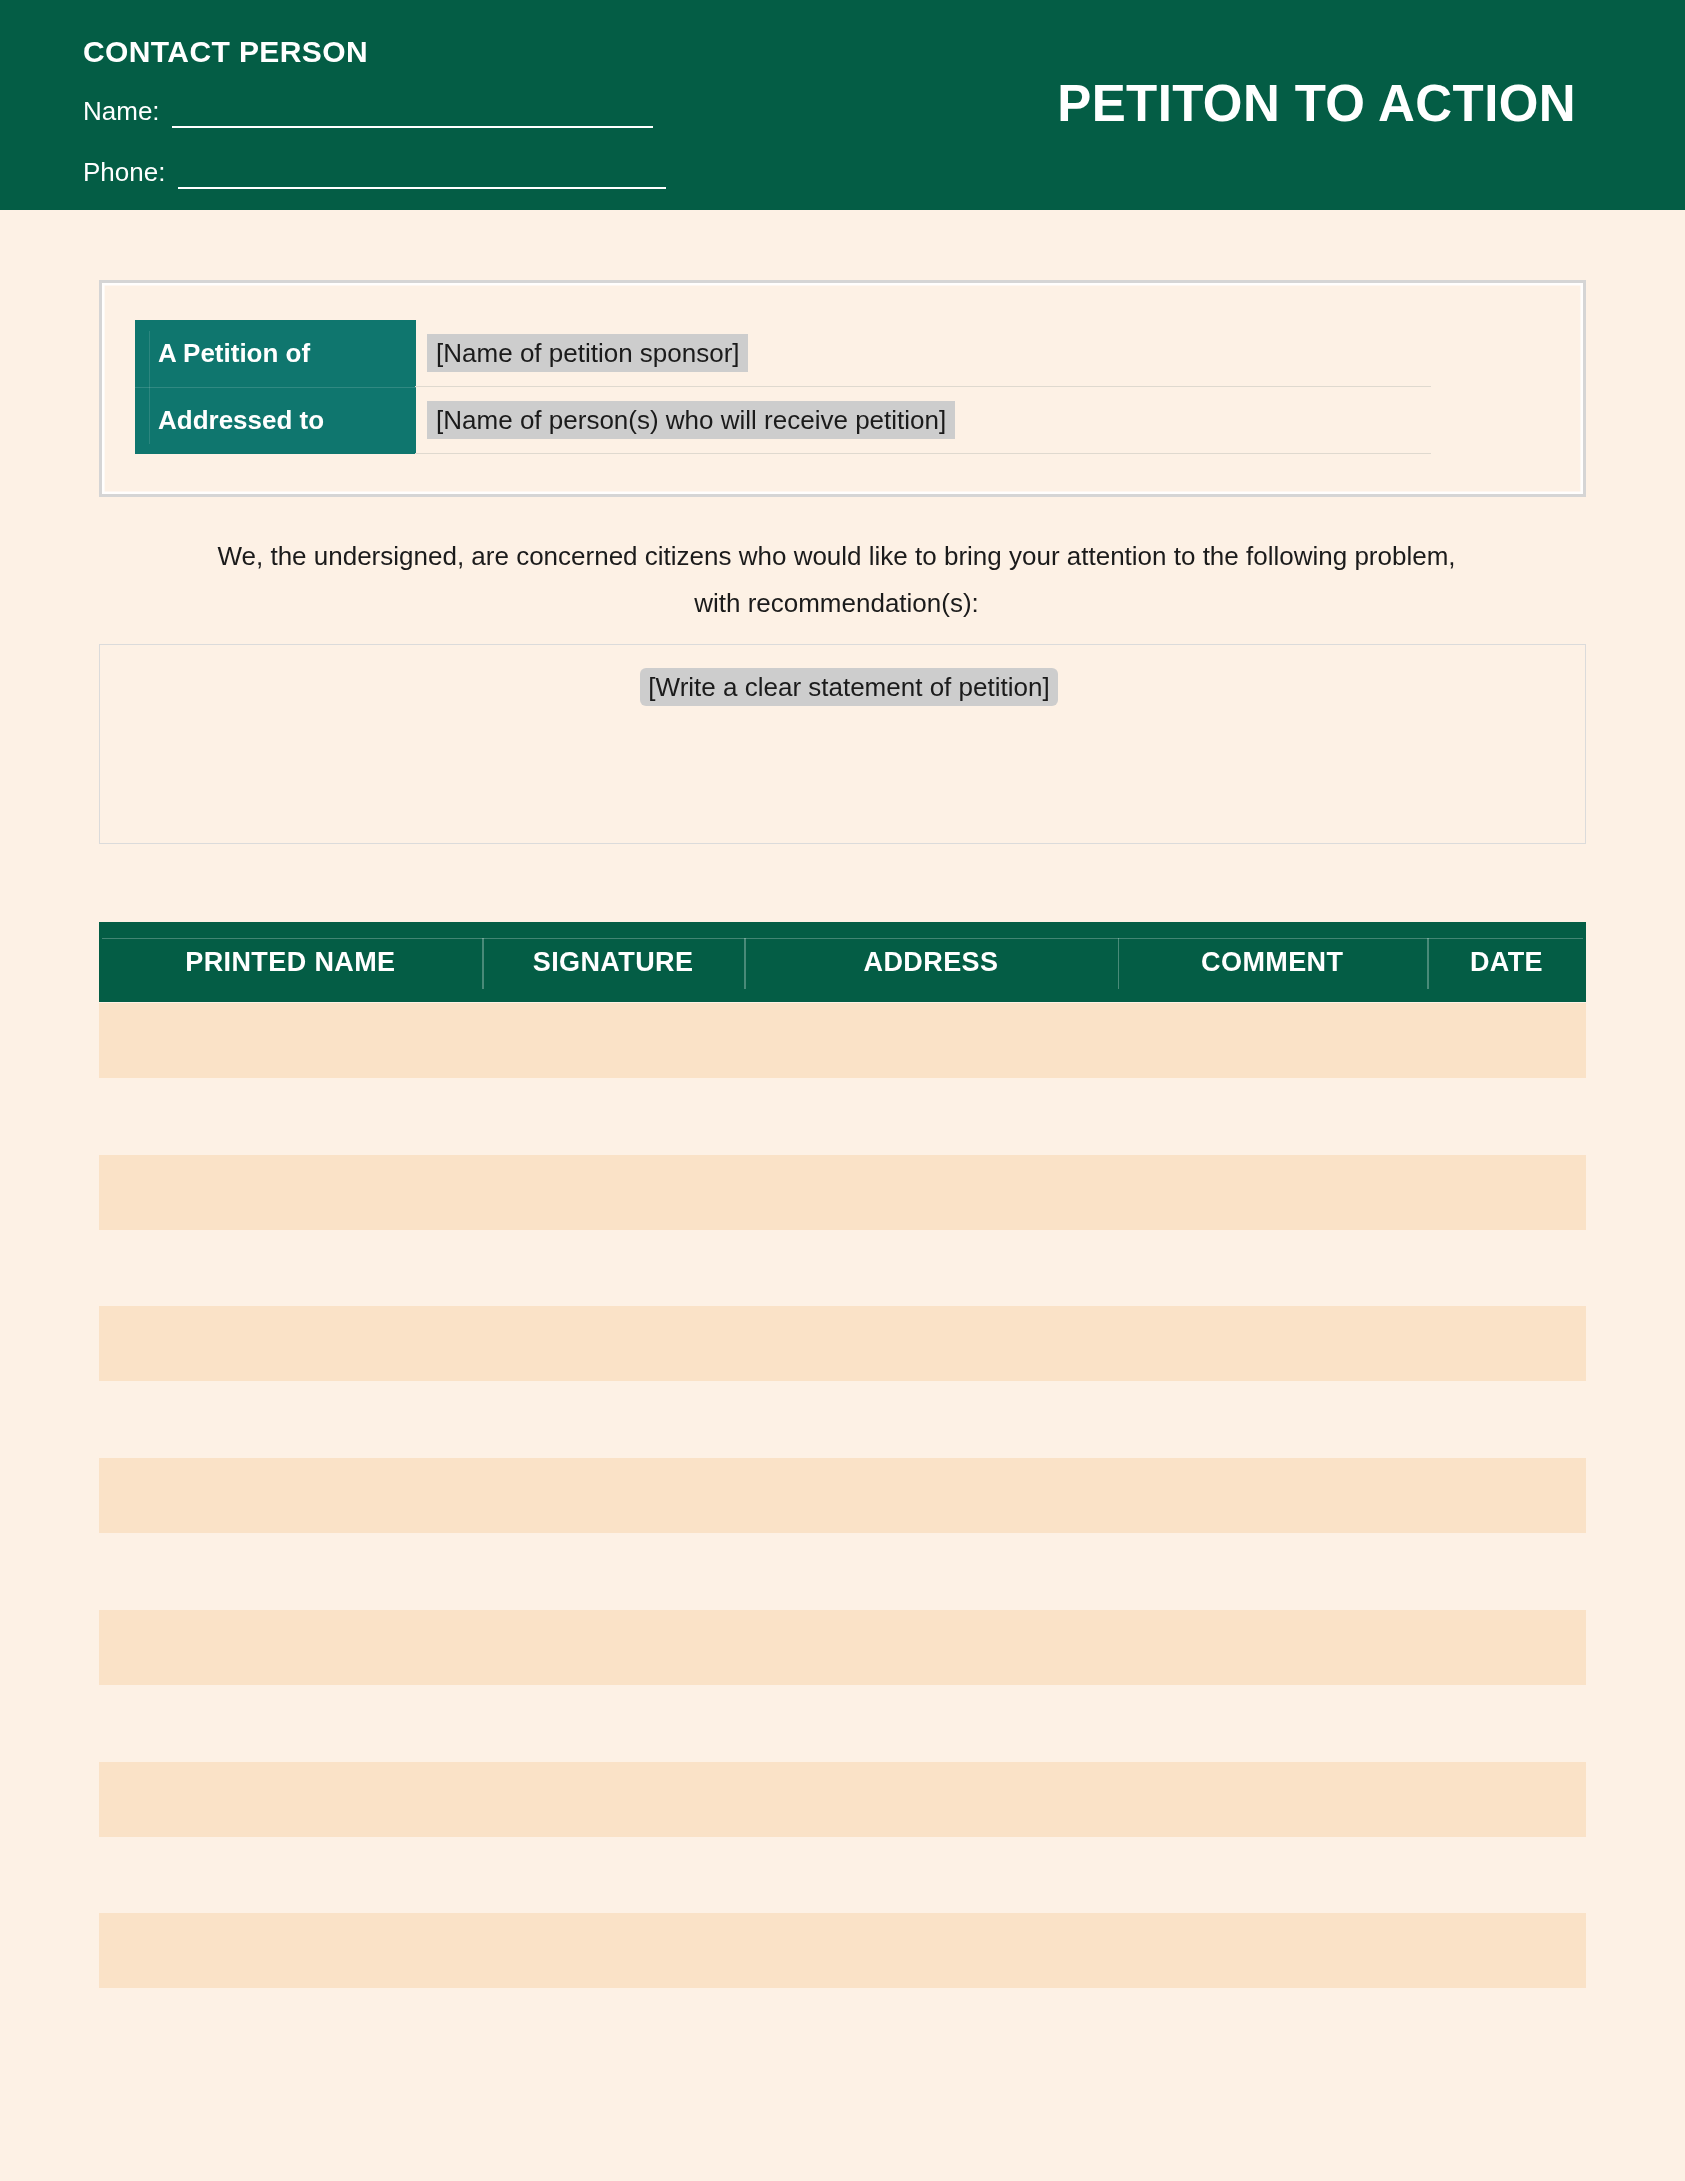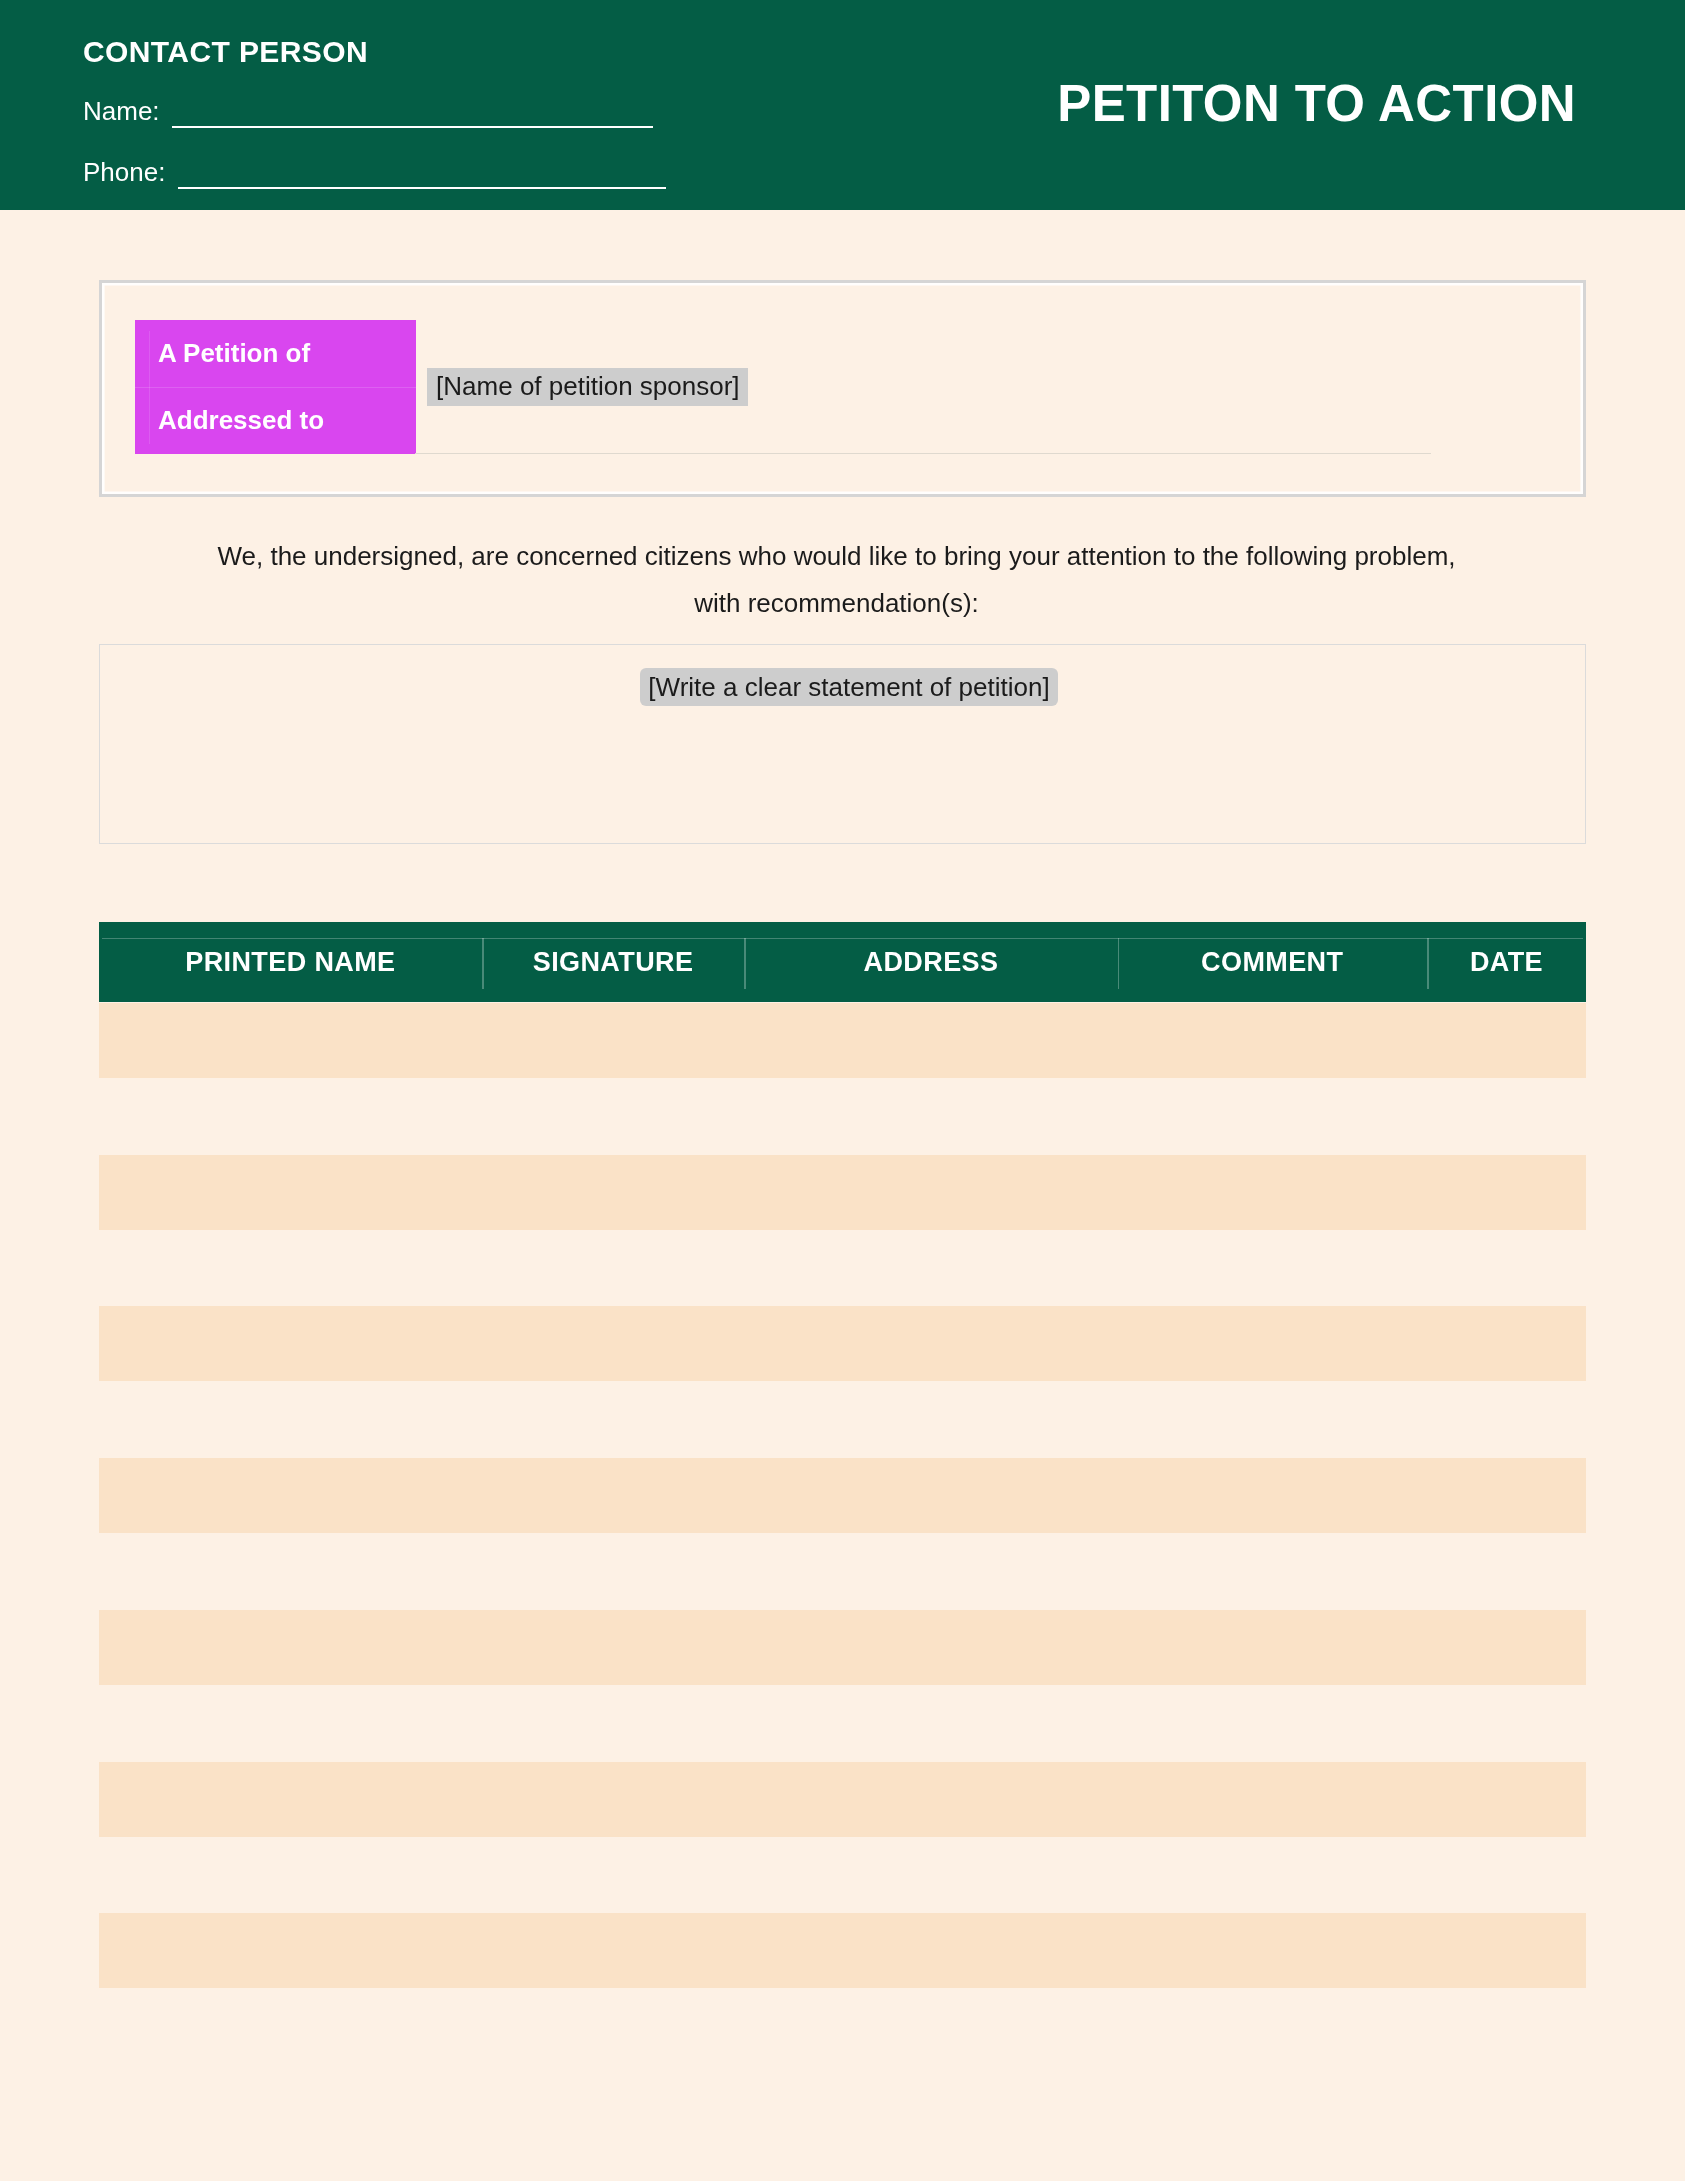--- a/index.html
+++ b/index.html
@@ -66,21 +66,21 @@
     left: 99px; top: 280px;
     width: 1487px; height: 217px;
     border: 3.5px solid #D5D5D5;
     box-shadow: inset 0 0 0 2.6px rgba(255,255,255,0.9);
     background: transparent;
   }
   .green-box {
     position: absolute;
     left: 33px; top: 37px;
     width: 281px; height: 134px;
-    background: #d946ef;
+    background: #0f766e;
     display: flex;
     flex-direction: column;
   }
   .green-box::before {            
     content: "";
     position: absolute;
     left: 14px; top: 10.5px; bottom: 10.5px;
     width: 0.9px;
     background: rgba(255,255,255,0.12);
   }
@@ -203,20 +203,23 @@
   </header>
 
   <section class="info-box">
     <div class="green-box">
       <div class="green-cell">A Petition of</div>
       <div class="green-cell">Addressed to</div>
     </div>
     <div class="info-values">
       <div class="value-row">
         <span class="placeholder">[Name of petition sponsor]</span>
+      </div>
+      <div class="value-row">
+        <span class="placeholder">[Name of person(s) who will receive petition]</span>
       </div>
     </div>
   </section>
 
   <p class="intro">
     <span>We, the undersigned, are concerned citizens who would like to bring your attention to the following problem,</span><br>
     <span>with recommendation(s):</span>
   </p>
 
   <section class="statement-box">

